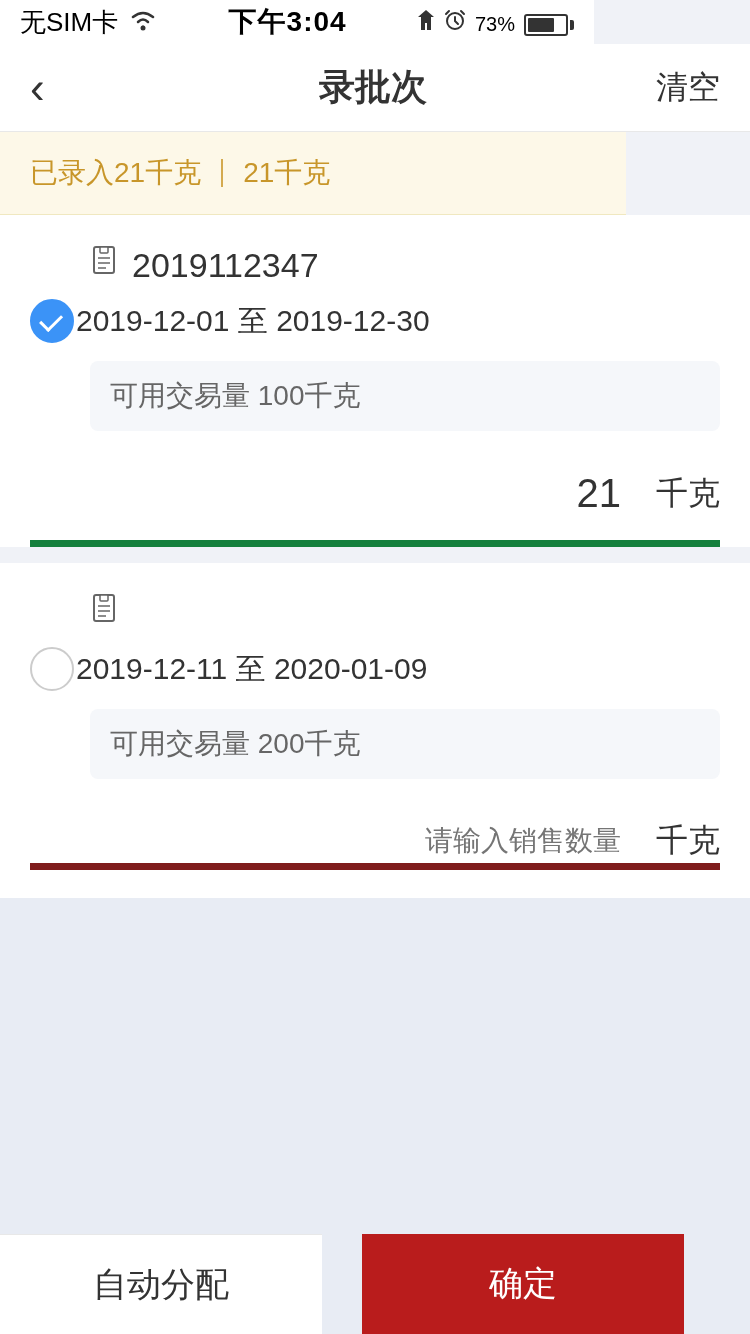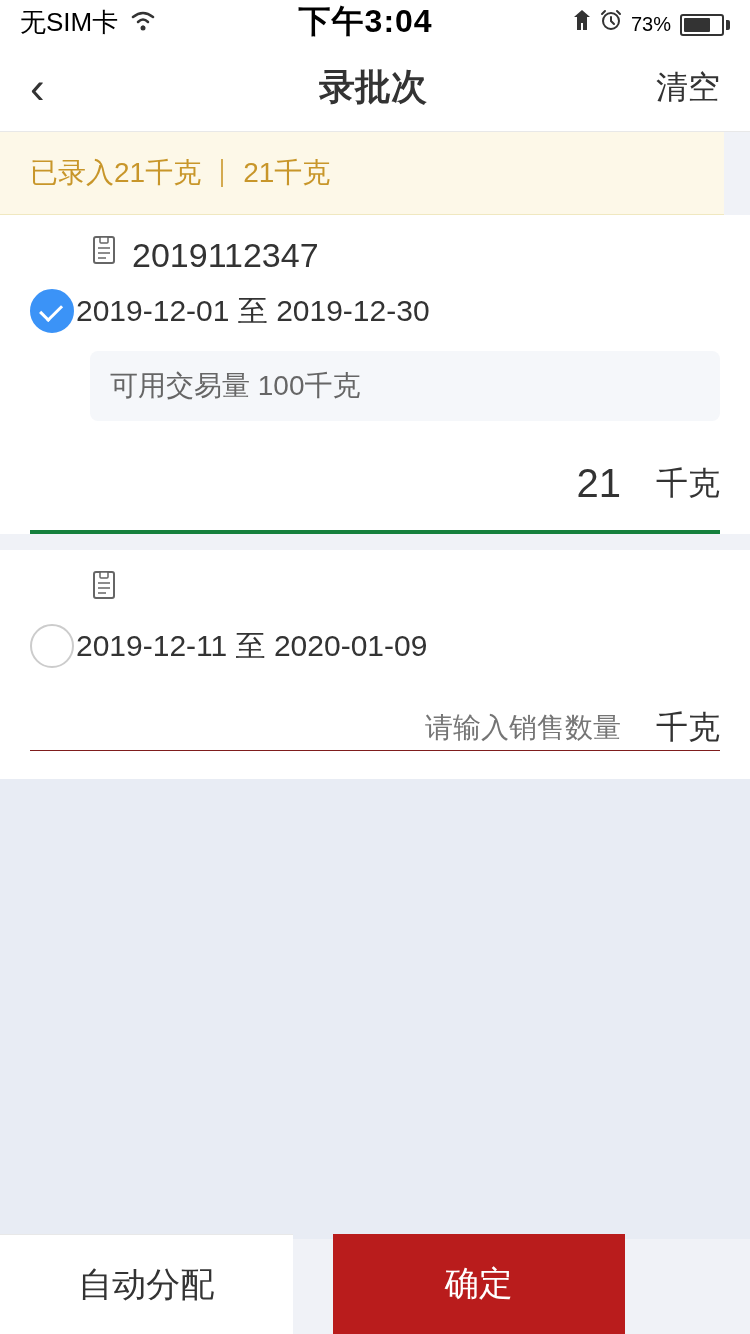--- a/index.html
+++ b/index.html
@@ -7,38 +7,38 @@
     body {
       width: 750px;
       min-height: 1334px;
       font-family: -apple-system, "PingFang SC", "Helvetica Neue", sans-serif;
       background: #f0f2f7;
       overflow-x: hidden;
     }
 
     
     .status-bar {
-      width: 750px;
+      width: 594px;
       height: 44px;
       background: #fff;
       display: flex;
       align-items: center;
       justify-content: space-between;
       padding: 0 20px;
       font-size: 28px;
       font-weight: 500;
     }
     .status-left {
       display: flex;
       align-items: center;
       gap: 10px;
       font-size: 26px;
     }
     .status-center {
-      font-size: 32px;
+      font-size: 28px;
       font-weight: 600;
       letter-spacing: 1px;
     }
     .status-right {
       display: flex;
       align-items: flex-end;
       gap: 9px;
       font-size: 20px;
     }
     .battery-icon {
@@ -94,21 +94,21 @@
     .nav-action {
       font-size: 32px;
       color: #333;
       cursor: pointer;
       min-width: 60px;
       text-align: right;
     }
 
     
     .info-banner {
-      width: 724px;
+      width: 626px;
       background: #fdf8e8;
       padding: 22px 30px;
       display: flex;
       align-items: center;
       gap: 20px;
       border-bottom: 1px solid #f0e8c0;
     }
     .info-banner-label {
       font-size: 28px;
       color: #c8962a;
@@ -121,21 +121,21 @@
     .info-banner-value {
       font-size: 28px;
       color: #c8962a;
     }
 
     
     .batch-card {
       width: 750px;
       background: #fff;
       margin-bottom: 0;
-      padding: 20px 30px 0 30px;
+      padding: 30px 30px 0 30px;
     }
 
     .batch-id-row {
       display: flex;
       align-items: center;
       gap: 10px;
       margin-bottom: 14px;
       padding-left: 60px;
     }
     .batch-id-icon {
@@ -195,21 +195,21 @@
       font-size: 28px;
       color: #666;
     }
 
     .batch-amount-row {
       display: flex;
       align-items: center;
       justify-content: flex-end;
       gap: 20px;
       padding: 20px 0 24px 0;
-      border-bottom: 4px solid #15803d;
+      border-bottom: 7px solid #15803d;
     }
     .batch-amount-input {
       font-size: 40px;
       color: #333;
       border: none;
       outline: none;
       text-align: right;
       width: 120px;
       background: transparent;
     }
@@ -227,21 +227,21 @@
     
     .empty-area {
       width: 750px;
       background: #e8ecf4;
       flex: 1;
       min-height: 440px;
     }
 
     
     .bottom-bar {
-      width: 625px;
+      width: 684px;
       height: 100px;
       display: flex;
       position: fixed;
       bottom: 0;
       left: 0;
       gap: 40px;
     }
     .btn-auto {
       flex: 1;
       background: #fff;
@@ -265,21 +265,21 @@
       border: none;
       cursor: pointer;
     }
 
     .underline-input-row {
       display: flex;
       align-items: center;
       justify-content: flex-end;
       gap: 20px;
       padding: 20px 0 0 0;
-      border-bottom: 1px solid #7f1d1d;
+      border-bottom: 7px solid #7f1d1d;
       margin-bottom: 4px;
     }
   </style>
 </head>
 <body>
 
 <div class="status-bar">
   <div class="status-left">
     <span>无SIM卡</span>
     <span>
@@ -367,20 +367,23 @@
         <line x1="8" y1="13" x2="20" y2="13" stroke="#666" stroke-width="1.5"></line>
         <line x1="8" y1="18" x2="20" y2="18" stroke="#666" stroke-width="1.5"></line>
         <line x1="8" y1="23" x2="16" y2="23" stroke="#666" stroke-width="1.5"></line>
       </svg>
     </span>
   </div>
   <div class="batch-date-row">
     <div class="radio-circle"></div>
     <span class="batch-date-text">2019-12-11 至 2020-01-09</span>
   </div>
+  <div class="batch-avail-row">
+    <span class="batch-avail-text">可用交易量 200千克</span>
+  </div>
   <div class="underline-input-row">
     <input class="batch-amount-input" style="flex: 1 1 0%; font-size: 28px; color: rgb(204, 204, 204);" type="number" placeholder="请输入销售数量">
     <span class="batch-amount-unit">千克</span>
   </div>
   <div style="height:24px;"></div>
 </div>
 
 <div class="empty-area" style="min-height: 460px;"></div>
 
 <div class="bottom-bar">

